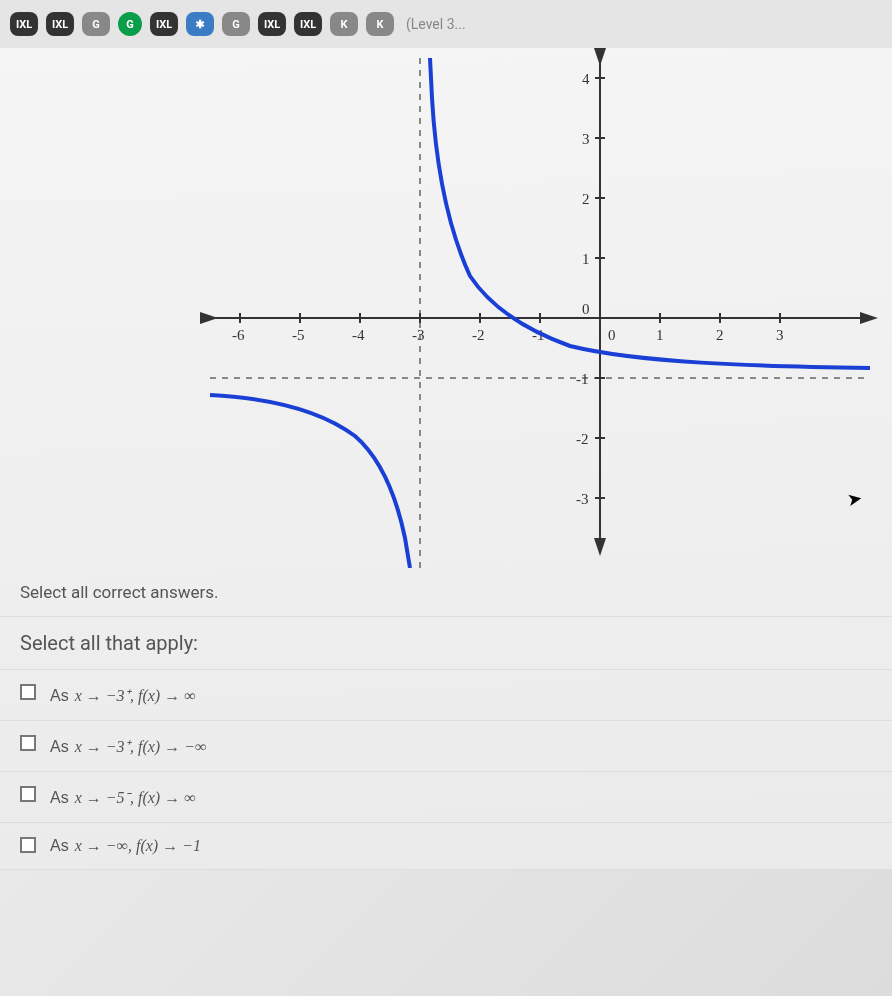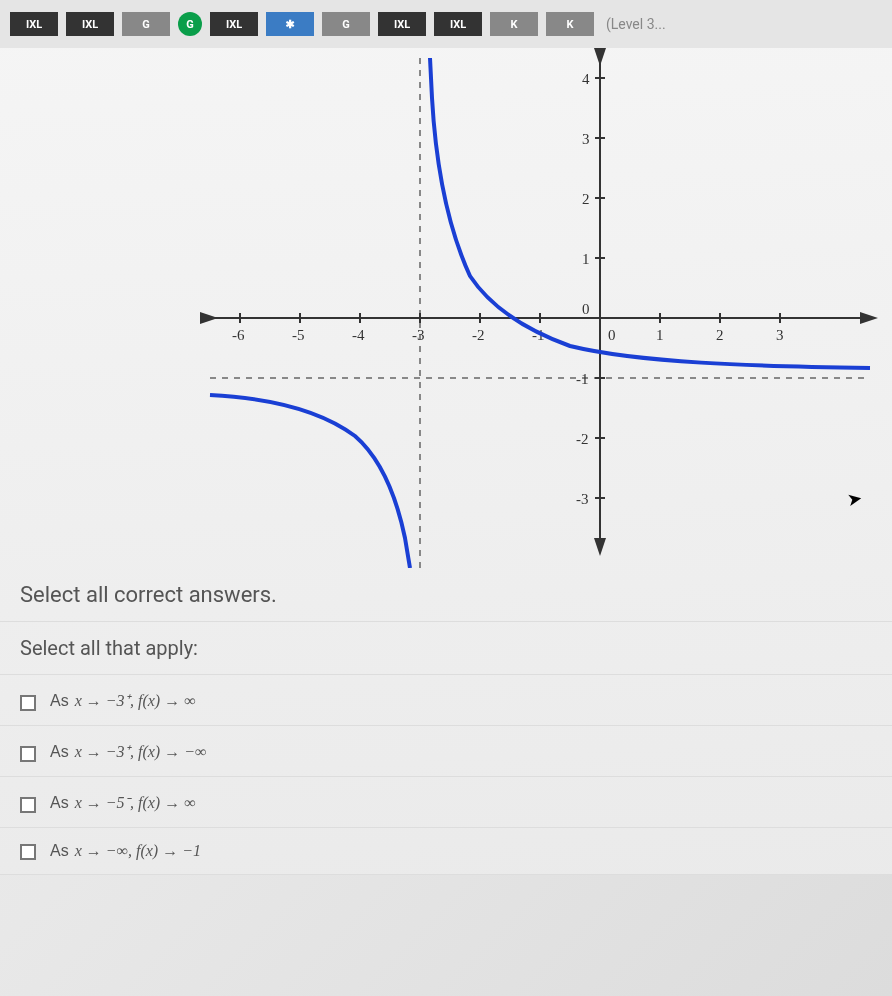--- a/index.html
+++ b/index.html
@@ -13,24 +13,24 @@
     }
     .browser-tabs {
       height: 48px;
       background: #e5e5e5;
       display: flex;
       align-items: center;
       gap: 8px;
       padding: 0 10px;
     }
     .tab-icon {
-      width: 48px;
+      width: 28px;
       height: 24px;
       background: #888;
-      border-radius: 0;
+      border-radius: 8px;
       display: flex;
       align-items: center;
       justify-content: center;
       font-size: 11px;
       color: white;
       font-weight: bold;
     }
     .tab-icon.green { background: #0a9e4a; border-radius: 50%; width: 24px; }
     .tab-icon.dark { background: #333; }
     .tab-icon.blue { background: #3b7cc4; }
@@ -49,33 +49,33 @@
       height: 520px;
       overflow: hidden;
     }
     .chart-svg {
       position: absolute;
       left: 0;
       top: -20px;
     }
     .instruction {
       padding: 14px 20px;
-      font-size: 22px;
+      font-size: 17px;
       color: #555;
       border-bottom: 1px solid #ddd;
     }
     .prompt {
       padding: 14px 20px;
       font-size: 20px;
       color: #555;
       border-bottom: 1px solid #ddd;
     }
     .option {
       display: flex;
-      align-items: flex-end;
+      align-items: flex-start;
       padding: 14px 20px;
       border-bottom: 1px solid #ddd;
       gap: 14px;
     }
     .checkbox {
       width: 16px;
       height: 16px;
       border: 2px solid #777;
       background: white;
       flex-shrink: 0;

